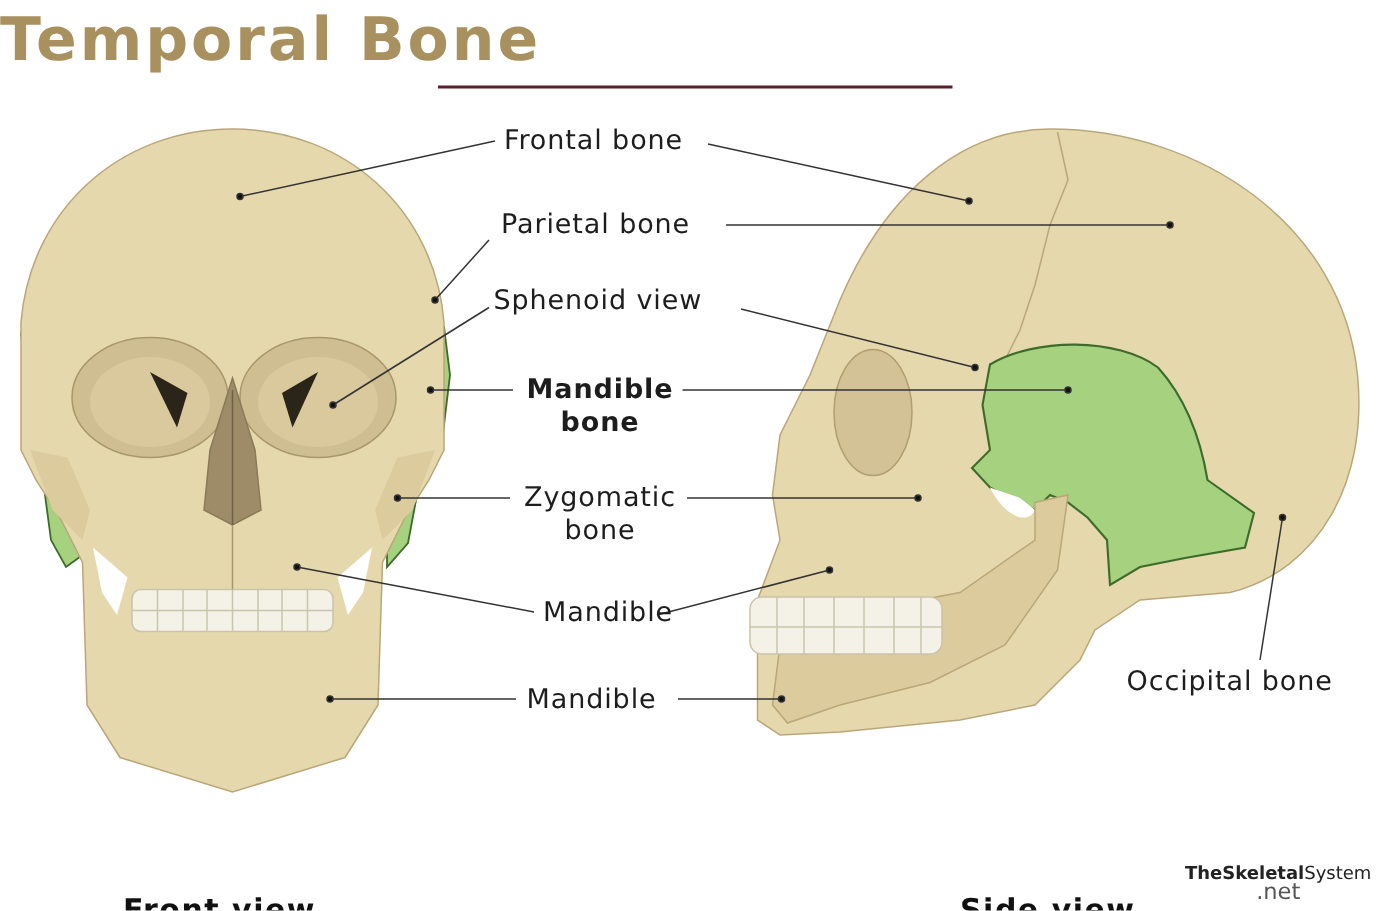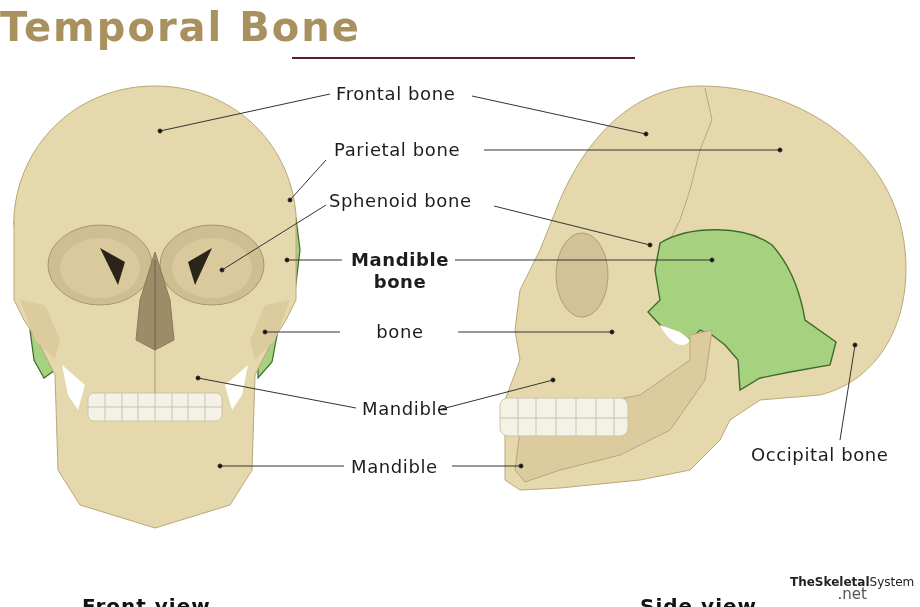--- a/index.html
+++ b/index.html
@@ -123,26 +123,27 @@
     <line x1="452" y1="466" x2="521" y2="466"></line>
       <circle cx="521" cy="466" r="2"></circle>
 
     <line x1="855" y1="345" x2="840" y2="440"></line>
       <circle cx="855" cy="345" r="2"></circle>
   </g>
 </svg>
 
 <div class="lbl" style="left:336px;top:83px;">Frontal bone</div>
 <div class="lbl" style="left:334px;top:139px;">Parietal bone</div>
-<div class="lbl" style="left:329px;top:190px;">Sphenoid bone</div>
+<div class="lbl" style="left:329px;top:190px;">Sphenoid view</div>
 <div class="lbl bold" style="left:346px;top:249px;width:108px;">
   <div>Mandible</div>
   <div>bone</div>
 </div>
 <div class="lbl" style="left:344px;top:321px;width:112px;">
+  <div>Zygomatic</div>
   <div>bone</div>
 </div>
 <div class="lbl" style="left:362px;top:398px;">Mandible</div>
 <div class="lbl" style="left:351px;top:456px;">Mandible</div>
 <div class="lbl" style="left:751px;top:444px;">Occipital bone</div>
 
 <div class="view" style="left:82px;top:548px;">Front view</div>
 <div class="view" style="left:640px;top:548px;">Side view</div>
 
 <div class="brand">

